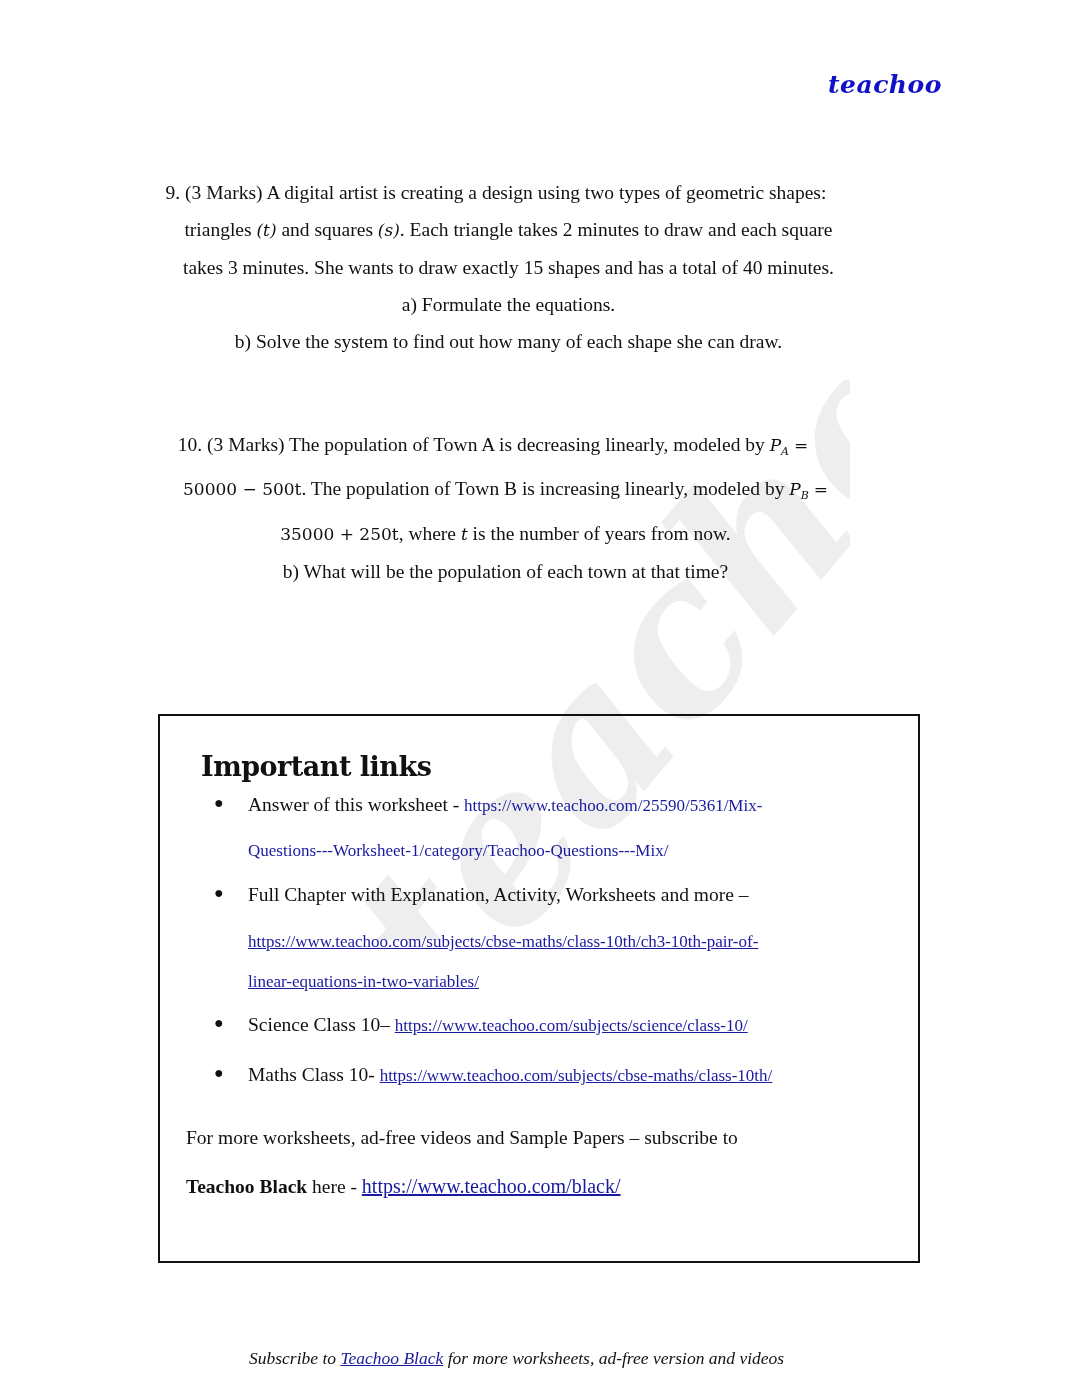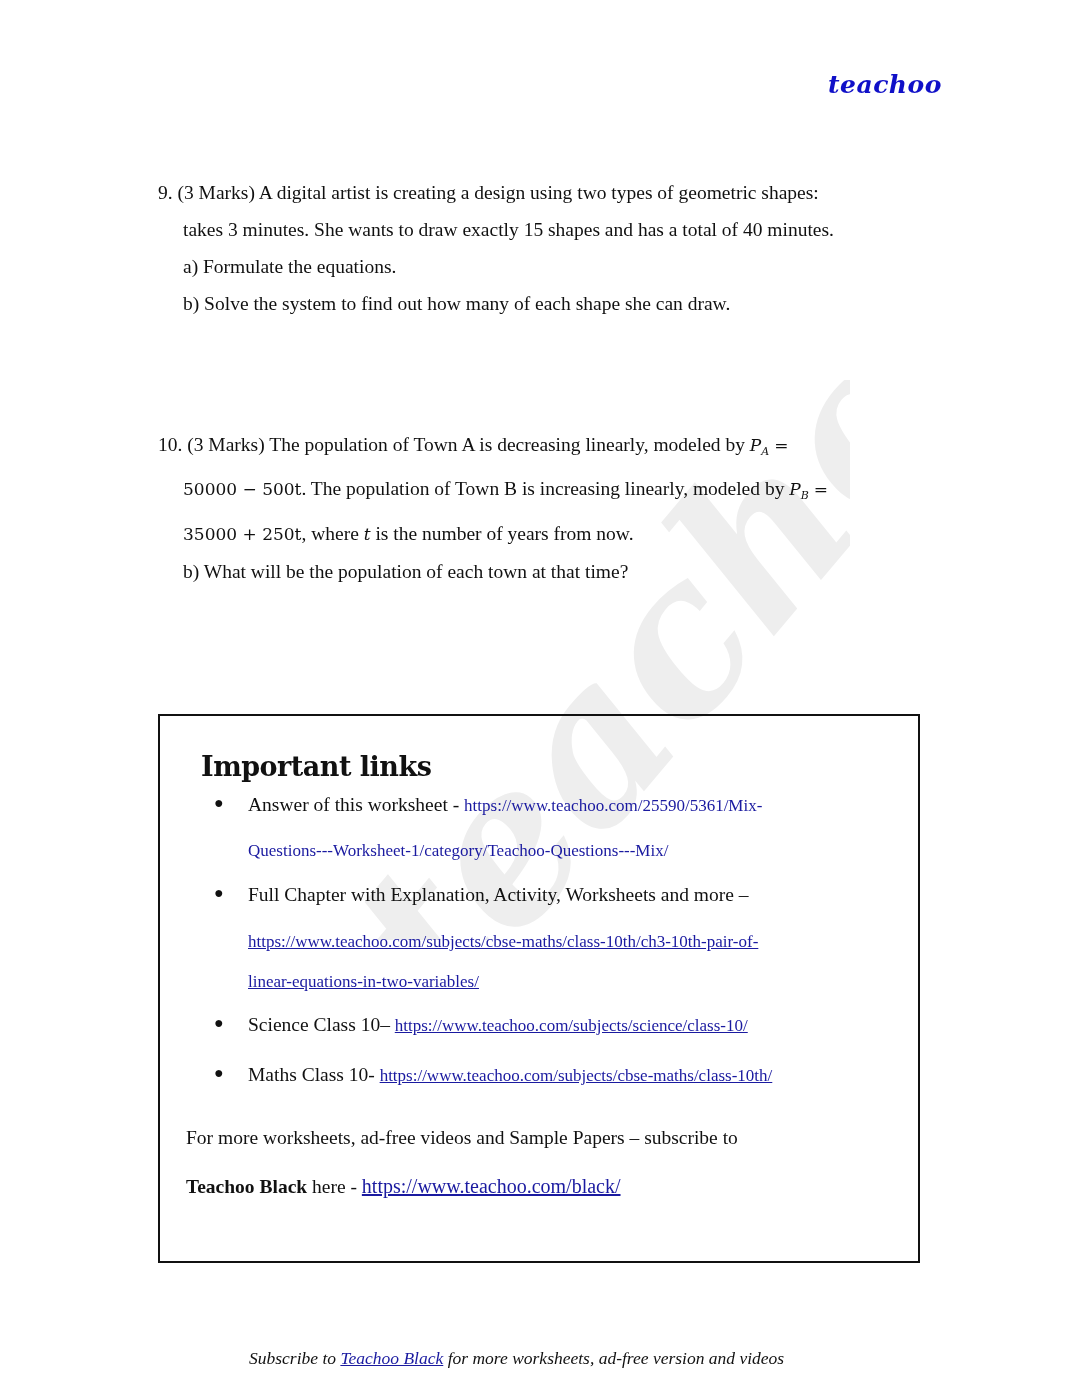--- a/index.html
+++ b/index.html
@@ -1,19 +1,19 @@
 <!DOCTYPE html>
 <html><head>
 <meta charset="utf-8">
 <style>
   html, body { margin:0; padding:0; background:#fff; }
   body { width:1080px; height:1397px; position:relative; overflow:hidden; font-family:"Liberation Serif", serif; color:#111; }
   .logo { position:absolute; left:828px; top:70px; font-family:"DejaVu Serif", serif; font-style:italic; font-weight:bold; font-size:25px; color:#1010c8; letter-spacing:0.5px; }
   .watermark { position:absolute; left:150px; top:380px; width:700px; height:560px; pointer-events:none; }
-  .q { position:absolute; left:158px; font-size:19.5px; line-height:37px; }
+  .q { position:absolute; left:158px; font-size:19.5px; line-height:37px;text-align:center; }
   .q .line { white-space:nowrap; }
   .q .indent { padding-left:25px; }
   .m { font-family:"DejaVu Serif", serif; font-style:italic; font-size:17px; }
   .mn { font-family:"DejaVu Serif", serif; font-size:17px; }
   sub { font-size:11px; }
   .box { position:absolute; left:158px; top:714px; width:762px; height:549px; border:2px solid #111; box-sizing:border-box; }
   .box h2 { position:absolute; left:26px; top:20px; margin:15px; font-family:"DejaVu Serif", serif; font-size:27px; font-weight:bold; letter-spacing:-0.5px; }
   .li { position:absolute; left:58px; font-size:19.5px; white-space:nowrap; }
   .bullet { position:absolute; left:-4px; font-size:16px; }
   .li .t { position:absolute; left:30px; white-space:nowrap; }
@@ -30,20 +30,26 @@
 
 <svg class="watermark" viewBox="0 0 700 560">
   <text x="40" y="520" transform="rotate(-50 300 300)" font-family="DejaVu Serif, serif" font-style="italic" font-weight="bold" font-size="210" fill="#eeeeee">teachoo</text>
 </svg>
 
 <div class="q" style="top:174px;">
   <div class="line">
     <span>9.</span>
     <span>(3 Marks)</span>
     <span>A digital artist is creating a design using two types of geometric shapes:</span>
+  </div>
+  <div class="line indent">
+    <span>triangles</span>
+    <span class="m">(t)</span>
+    <span>and squares</span>
+    <span class="m">(s)</span><span>. Each triangle takes 2 minutes to draw and each square</span>
   </div>
   <div class="line indent">takes 3 minutes. She wants to draw exactly 15 shapes and has a total of 40 minutes.</div>
   <div class="line indent">a) Formulate the equations.</div>
   <div class="line indent">b) Solve the system to find out how many of each shape she can draw.</div>
 </div>
 
 <div class="q" style="top:426px;">
   <div class="line">
     <span>10.</span>
     <span>(3 Marks)</span>

